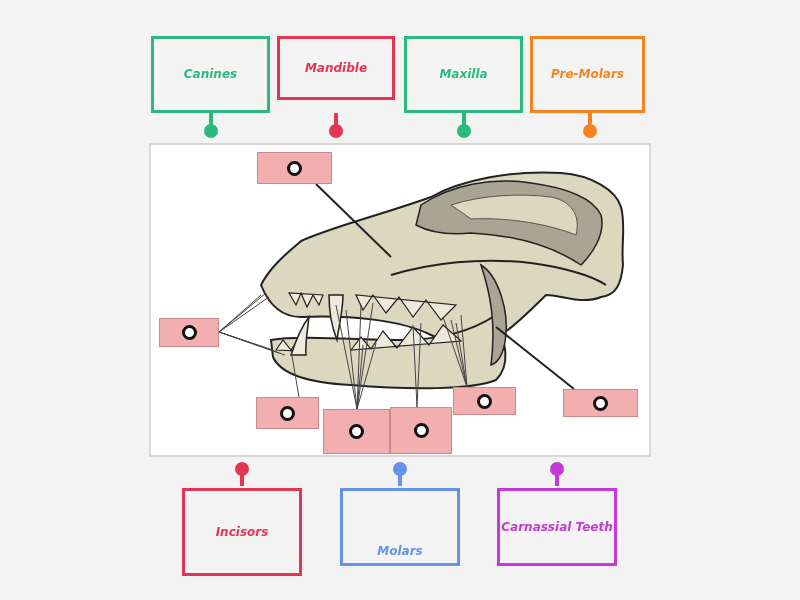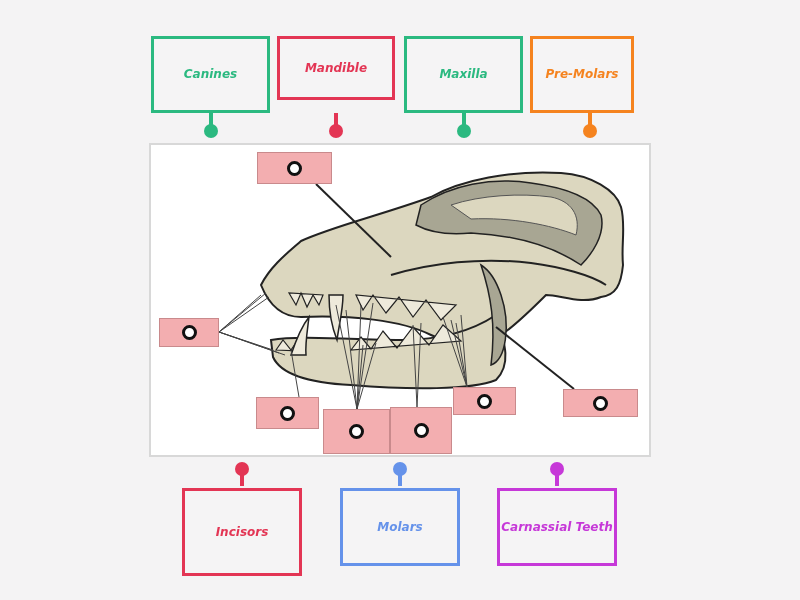--- a/index.html
+++ b/index.html
@@ -130,35 +130,35 @@
     <div class="stem" style="background:#e33554"></div>
     <div class="dot" style="background:#e33554"></div>
   </div>
 <div class="label-card" style="left: 404px; top: 36px; width: 119px; height: 77px; border-color: rgb(43, 185, 128); color: rgb(43, 185, 128); text-align: right;">
     <span>Maxilla</span>
   </div>
 <div class="pin down" style="left: 456.5px; top: 113px;">
     <div class="stem" style="background:#2bb980"></div>
     <div class="dot" style="background:#2bb980"></div>
   </div>
-<div class="label-card" style="left: 530px; top: 36px; width: 104px; height: 77px; border-color: rgb(245, 131, 31); color: rgb(245, 131, 31);">
+<div class="label-card" style="left: 530px; top: 36px; width: 115px; height: 77px; border-color: rgb(245, 131, 31); color: rgb(245, 131, 31);">
     <span>Pre-Molars</span>
   </div>
 <div class="pin down" style="left: 582.5px; top: 113px;">
     <div class="stem" style="background:#f5831f"></div>
     <div class="dot" style="background:#f5831f"></div>
   </div>
 <div class="label-card" style="left: 182px; top: 488px; width: 120px; height: 88px; border-color: rgb(227, 53, 84); color: rgb(227, 53, 84);">
     <span>Incisors</span>
   </div>
 <div class="pin up" style="left: 235px; top: 462px;">
     <div class="stem" style="background:#e33554"></div>
     <div class="dot" style="background:#e33554"></div>
   </div>
-<div class="label-card" style="left: 340px; top: 488px; width: 120px; height: 78px; border-color: rgb(101, 146, 234); color: rgb(101, 146, 234);">
+<div class="label-card" style="left: 340px; top: 488px; width: 120px; height: 78px; border-color: rgb(101, 146, 234); color: rgb(101, 146, 234); align-items: flex-end;">
     <span>Molars</span>
   </div>
 <div class="pin up" style="left: 393px; top: 462px;">
     <div class="stem" style="background:#6592ea"></div>
     <div class="dot" style="background:#6592ea"></div>
   </div>
 <div class="label-card" style="left: 497px; top: 488px; width: 120px; height: 78px; border-color: rgb(198, 56, 216); color: rgb(198, 56, 216);">
     <span>Carnassial Teeth</span>
   </div>
 <div class="pin up" style="left: 550px; top: 462px;">

